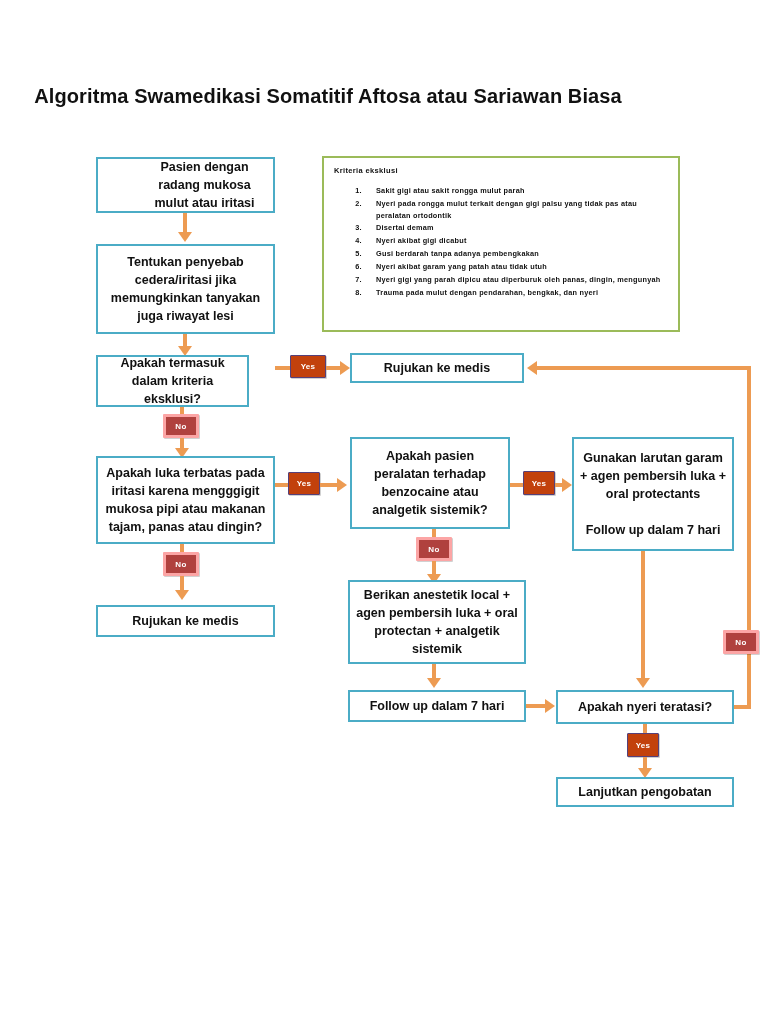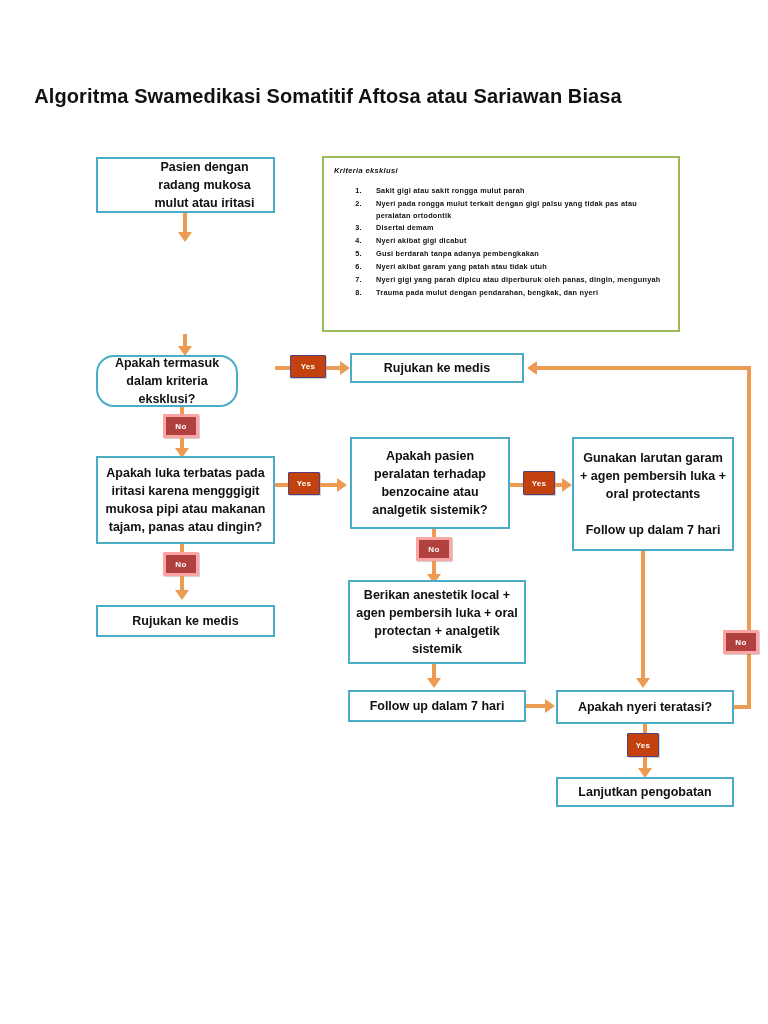--- a/index.html
+++ b/index.html
@@ -41,21 +41,20 @@
     position:absolute;
     box-sizing:border-box;
     border:2px solid #9BBB59;
     background:#ffffff;
     padding:8px 10px 6px 10px;
   }
   .criteria h4{
     margin:0 0 10px 0;
     font-size:7.5px;font-weight:bold;letter-spacing:.35px;
     color:#111;
-    font-style:italic;
   }
   .criteria ol{
     margin:0;padding:0 0 0 30px;
     font-size:7.3px;line-height:1.62;font-weight:bold;
     letter-spacing:.25px;
     color:#111;
   }
   .criteria ol li{margin-bottom:1px;padding-left:12px;}
 
   
@@ -119,24 +118,27 @@
       <li>Trauma pada mulut dengan pendarahan, bengkak, dan nyeri</li>
     </ol>
   </div>
 
   <div class="box" style="left:96px;top:157px;width:179px;height:56px;padding-left:44px;">
     <span class="inner">Pasien dengan radang mukosa mulut atau iritasi</span>
   </div>
   <div class="conn v" style="left:183px;top:213px;height:22px;"></div>
   <div class="arrow down" style="left:178px;top:232px;"></div>
 
+  <div class="box" style="left:96px;top:244px;width:179px;height:90px;">
+    <span class="inner">Tentukan penyebab cedera/iritasi jika memungkinkan tanyakan juga riwayat lesi</span>
+  </div>
   <div class="conn v" style="left:183px;top:334px;height:16px;"></div>
   <div class="arrow down" style="left:178px;top:346px;"></div>
 
-  <div class="box" style="left:96px;top:355px;width:142px;height:52px;border-radius:18px;">
+  <div class="box" style="left:96px;top:355px;width:153px;height:52px;">
     <span class="inner">Apakah termasuk dalam kriteria eksklusi?</span>
   </div>
 
   <div class="conn h" style="left:275px;top:366px;width:15px;"></div>
   <div class="badge yes" style="left:290px;top:355px;width:36px;height:23px;">
     <span>Yes</span>
   </div>
   <div class="conn h" style="left:326px;top:366px;width:17px;"></div>
   <div class="arrow right" style="left:340px;top:361px;"></div>
 

